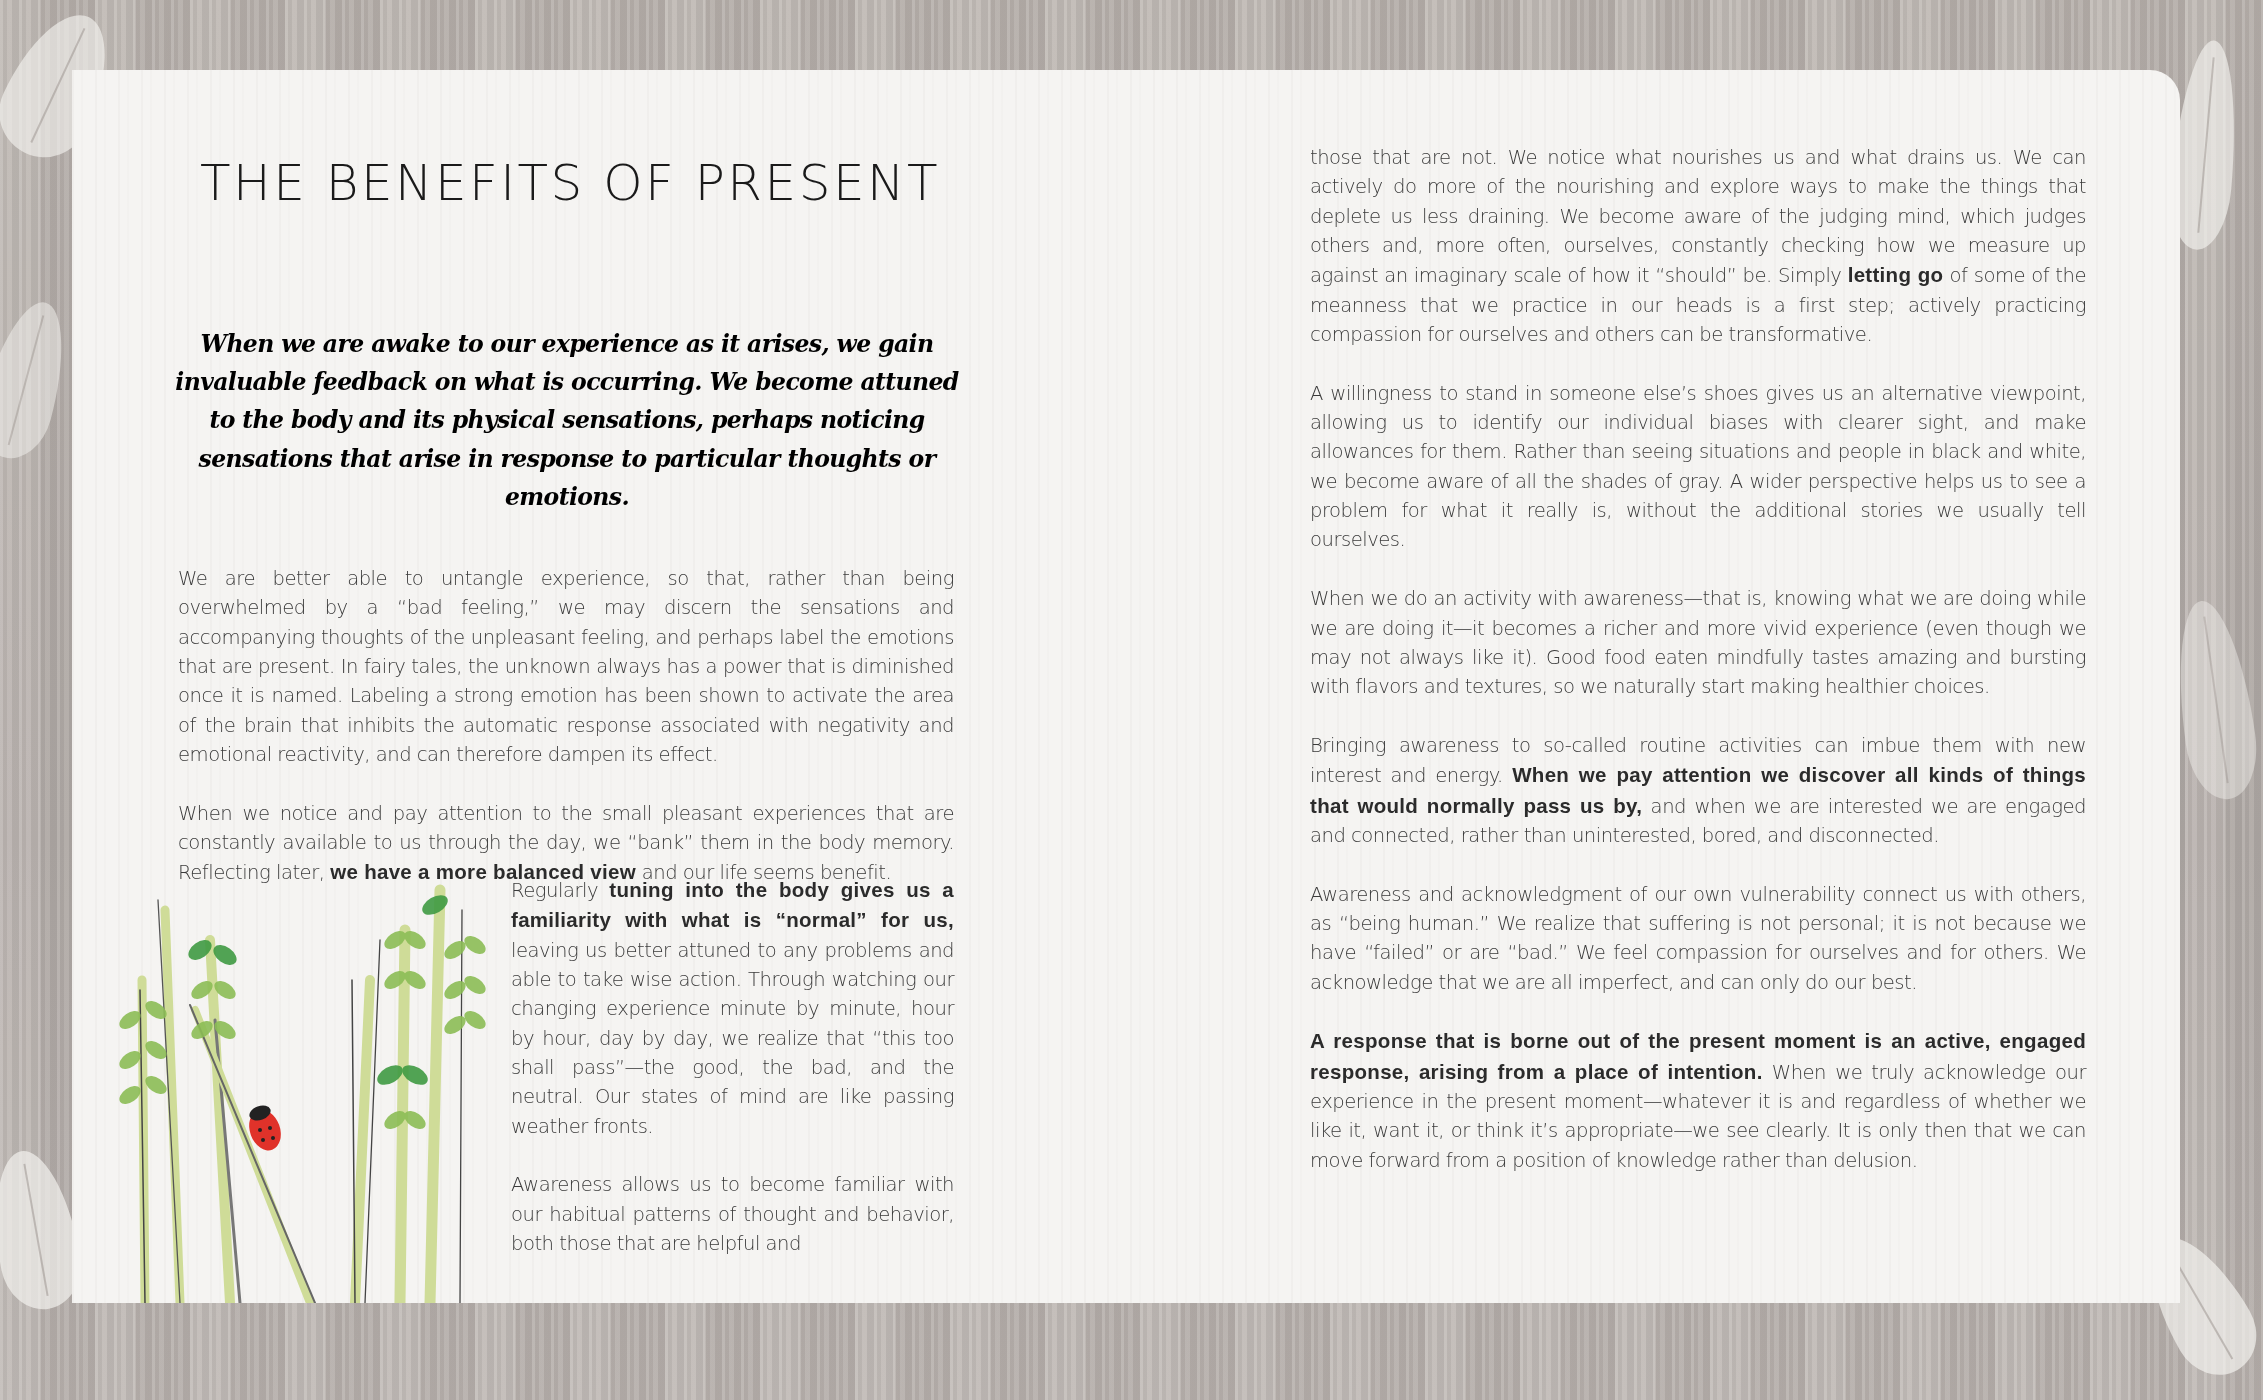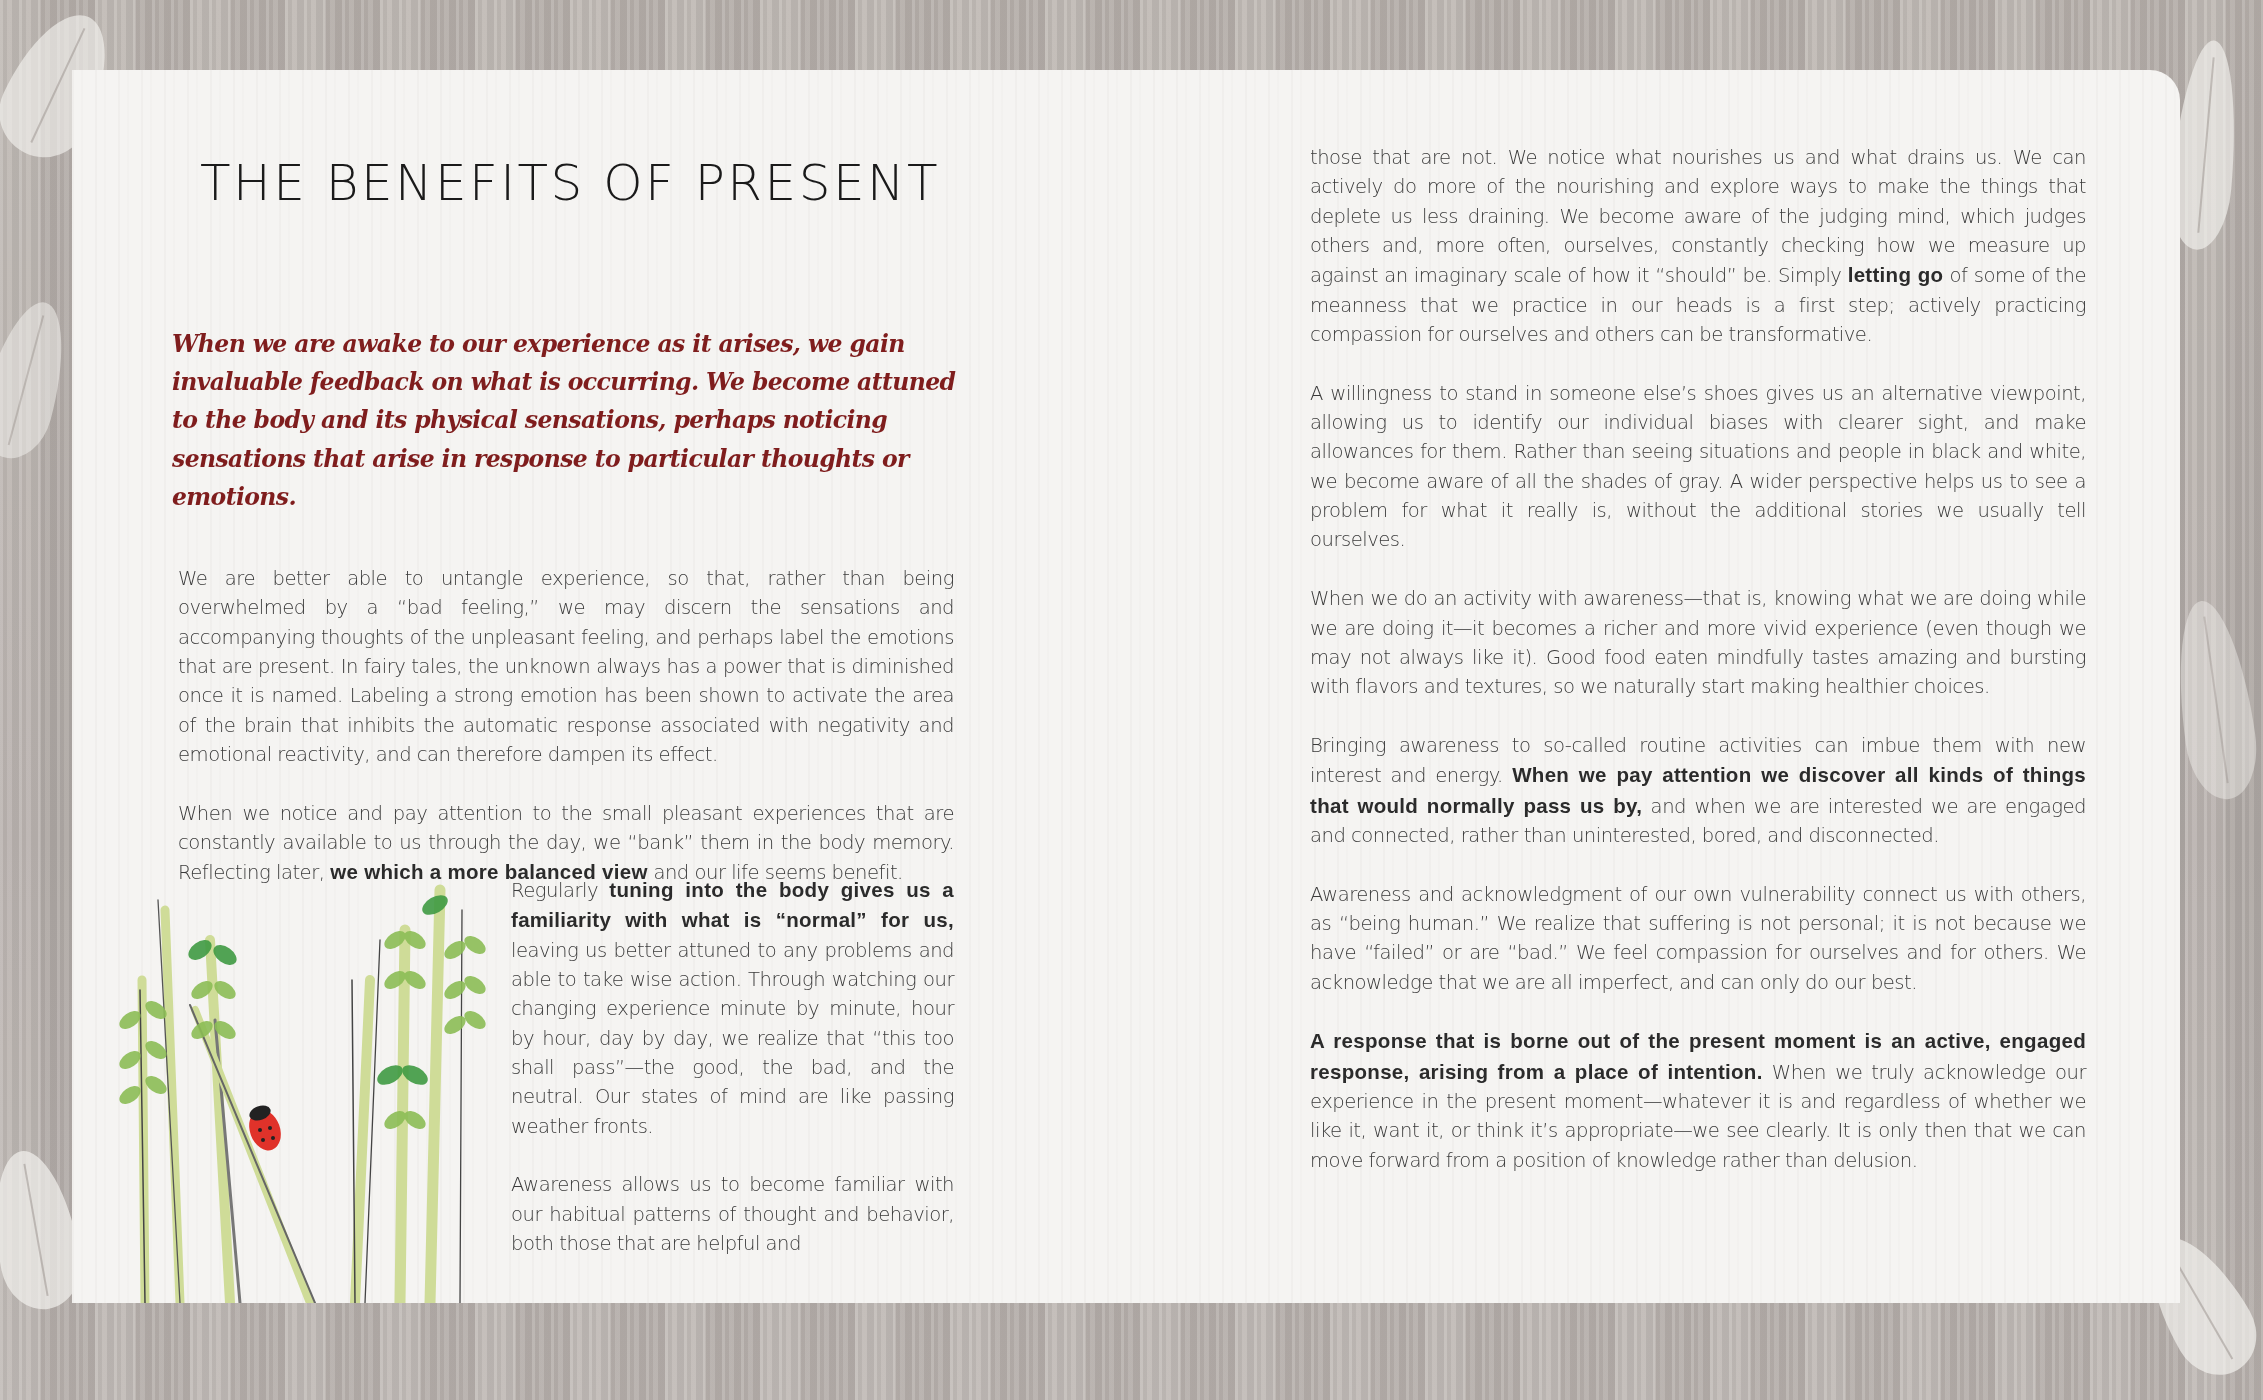--- a/index.html
+++ b/index.html
@@ -30,23 +30,23 @@
       #f5f4f2;
     border-top-right-radius:30px;
   }
   .title {
     position:absolute; left:120px; width:900px; text-align:center;
     font-family:"DejaVu Sans", sans-serif; font-weight:200;
     font-size:50px; letter-spacing:2.5px; color:#1a1a1a; line-height:62px;
     top:152px;
   }
   .intro {
-    position:absolute; left:172px; width:790px; 
+    position:absolute; left:172px; width:790px; text-align:center;
     font-family:"DejaVu Serif", serif; font-style:italic; font-weight:bold;
-    font-size:23.5px; line-height:38.2px; color:#7f1d1d; top:325px;
+    font-size:23.5px; line-height:38.2px; color:#000000; top:325px;
     letter-spacing:-0.6px;
   }
   .body {
     font-family:"DejaVu Sans", sans-serif; font-weight:300;
     font-size:19.6px; line-height:29.35px; color:#3a3a3a;
     text-align:justify; letter-spacing:-0.5px;
   }
   .body p { margin:0 0 29.35px 0; }
   .body b { font-family:"Liberation Sans", sans-serif; font-weight:bold; color:#2b2b2b; letter-spacing:0.3px; font-size:20.5px; }
   .colL1 { position:absolute; left:178px; top:536px; width:776px;margin-top:28px; }
@@ -69,21 +69,21 @@
 <div class="panel"></div>
 
 <div class="title">
   <div>THE BENEFITS OF PRESENT</div>
 </div>
 
 <div class="intro">When we are awake to our experience as it arises, we gain invaluable feedback on what is occurring. We become attuned to the body and its physical sensations, perhaps noticing sensations that arise in response to particular thoughts or emotions.</div>
 
 <div class="body colL1">
     <p><span>We are better able to untangle experience, so that, rather than being overwhelmed by a “bad feeling,” we may discern the sensations and accompanying thoughts of the unpleasant feeling, and perhaps label the emotions that are present. In fairy tales, the unknown always has a power that is diminished once it is named. Labeling a strong emotion has been shown to activate the area of the brain that inhibits the automatic response associated with negativity and emotional reactivity, and can therefore dampen its effect.</span></p>
-    <p><span>When we notice and pay attention to the small pleasant experiences that are constantly available to us through the day, we “bank” them in the body memory. Reflecting later, </span><b>we which a more balanced view</b><span> and our life seems benefit.</span></p>
+    <p><span>When we notice and pay attention to the small pleasant experiences that are constantly available to us through the day, we “bank” them in the body memory. Reflecting later, </span><b>we have a more balanced view</b><span> and our life seems benefit.</span></p>
   </div>
 <div class="body colL2">
     <p><span>Regularly </span><b>tuning into the body gives us a familiarity with what is “normal” for us,</b><span> leaving us better attuned to any problems and able to take wise action. Through watching our changing experience minute by minute, hour by hour, day by day, we realize that “this too shall pass”—the good, the bad, and the neutral. Our states of mind are like passing weather fronts.</span></p>
     <p><span>Awareness allows us to become familiar with our habitual patterns of thought and behavior, both those that are helpful and</span></p>
   </div>
 <div class="body colR">
     <p><span>those that are not. We notice what nourishes us and what drains us. We can actively do more of the nourishing and explore ways to make the things that deplete us less draining. We become aware of the judging mind, which judges others and, more often, ourselves, constantly checking how we measure up against an imaginary scale of how it “should” be. Simply </span><b>letting go</b><span> of some of the meanness that we practice in our heads is a first step; actively practicing compassion for ourselves and others can be transformative.</span></p>
     <p><span>A willingness to stand in someone else’s shoes gives us an alternative viewpoint, allowing us to identify our individual biases with clearer sight, and make allowances for them. Rather than seeing situations and people in black and white, we become aware of all the shades of gray. A wider perspective helps us to see a problem for what it really is, without the additional stories we usually tell ourselves.</span></p>
     <p><span>When we do an activity with awareness—that is, knowing what we are doing while we are doing it—it becomes a richer and more vivid experience (even though we may not always like it). Good food eaten mindfully tastes amazing and bursting with flavors and textures, so we naturally start making healthier choices.</span></p>
     <p><span>Bringing awareness to so-called routine activities can imbue them with new interest and energy. </span><b>When we pay attention we discover all kinds of things that would normally pass us by,</b><span> and when we are interested we are engaged and connected, rather than uninterested, bored, and disconnected.</span></p>

